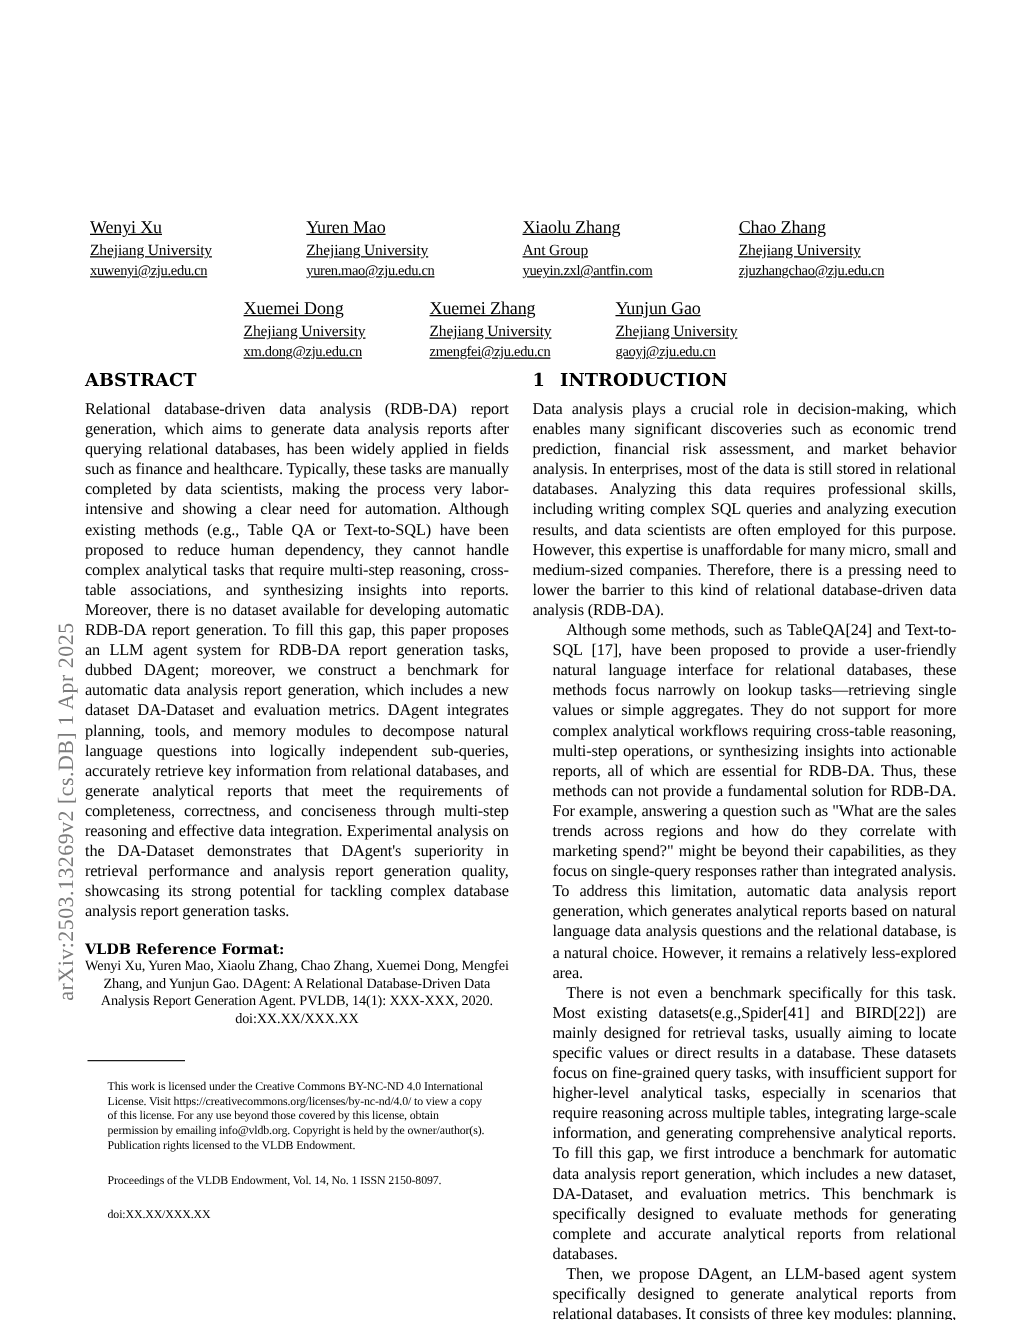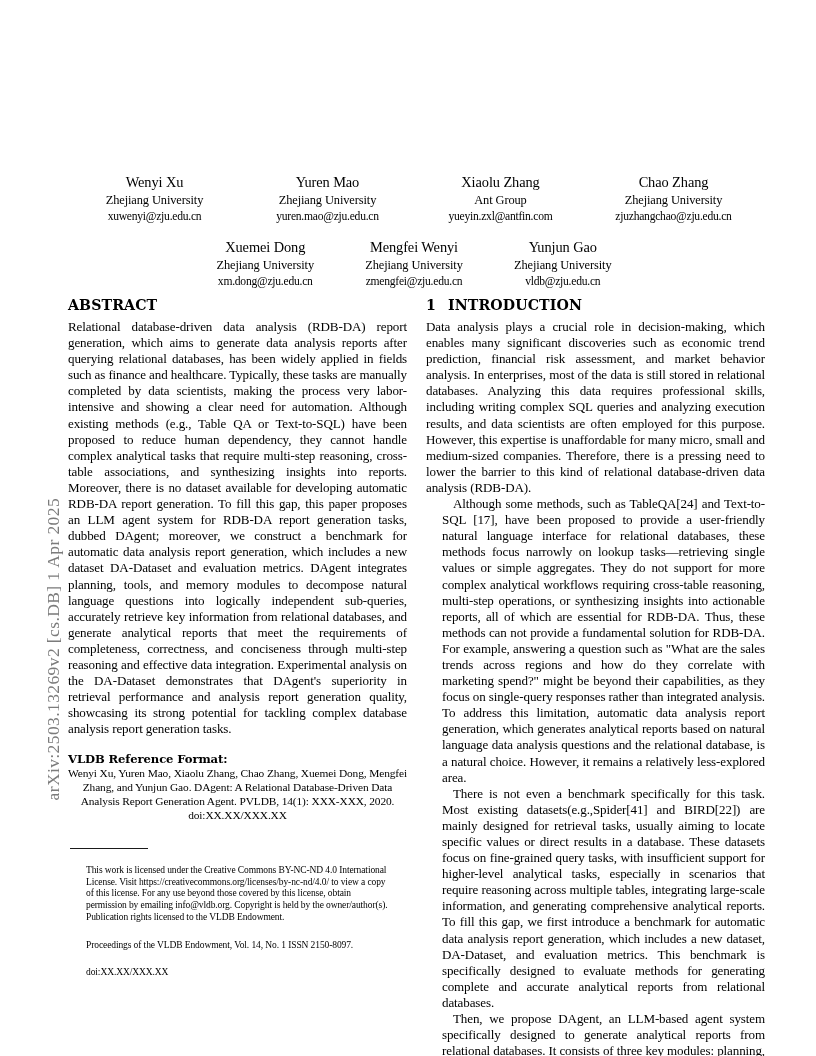--- a/index.html
+++ b/index.html
@@ -61,23 +61,23 @@
   }
   .author-row {
     display: flex;
     justify-content: center;
     width: 100%;
   }
   .author-row.row-2 {
     margin-top: 13px;
   }
   .author {
-    text-align: center;
     box-sizing: border-box;
     padding: 0 4px;
+    text-decoration: underline;
   }
   .author-row.row-1 .author { width: 25%; }
   .author-row.row-2 .author { width: 21.5%; }
   .author-name {
     font-size: 14.4px;
     line-height: 19px;
     letter-spacing: -0.1px;
   }
   .author-affil {
     font-size: 12.4px;
@@ -198,28 +198,28 @@
       </div>
     </div>
 
     <div class="author-row row-2">
       <div class="author">
         <div class="author-name">Xuemei Dong</div>
         <div class="author-affil">Zhejiang University</div>
         <div class="author-email">xm.dong@zju.edu.cn</div>
       </div>
       <div class="author">
-        <div class="author-name">Mengfei Wenyi</div>
+        <div class="author-name">Xuemei Zhang</div>
         <div class="author-affil">Zhejiang University</div>
         <div class="author-email">zmengfei@zju.edu.cn</div>
       </div>
       <div class="author">
         <div class="author-name">Yunjun Gao</div>
         <div class="author-affil">Zhejiang University</div>
-        <div class="author-email">vldb@zju.edu.cn</div>
+        <div class="author-email">gaoyj@zju.edu.cn</div>
       </div>
     </div>
 
   </div>
 
   <div class="column" id="col-left">
 
     <h2 class="sec-head">ABSTRACT</h2>
 
     <p class="body">Relational database-driven data analysis (RDB-DA) report generation, which aims to generate data analysis reports after querying relational databases, has been widely applied in fields such as finance and healthcare. Typically, these tasks are manually completed by data scientists, making the process very labor-intensive and showing a clear need for automation. Although existing methods (e.g., Table QA or Text-to-SQL) have been proposed to reduce human dependency, they cannot handle complex analytical tasks that require multi-step reasoning, cross-table associations, and synthesizing insights into reports. Moreover, there is no dataset available for developing automatic RDB-DA report generation. To fill this gap, this paper proposes an LLM agent system for RDB-DA report generation tasks, dubbed DAgent; moreover, we construct a benchmark for automatic data analysis report generation, which includes a new dataset DA-Dataset and evaluation metrics. DAgent integrates planning, tools, and memory modules to decompose natural language questions into logically independent sub-queries, accurately retrieve key information from relational databases, and generate analytical reports that meet the requirements of completeness, correctness, and conciseness through multi-step reasoning and effective data integration. Experimental analysis on the DA-Dataset demonstrates that DAgent's superiority in retrieval performance and analysis report generation quality, showcasing its strong potential for tackling complex database analysis report generation tasks.</p>

